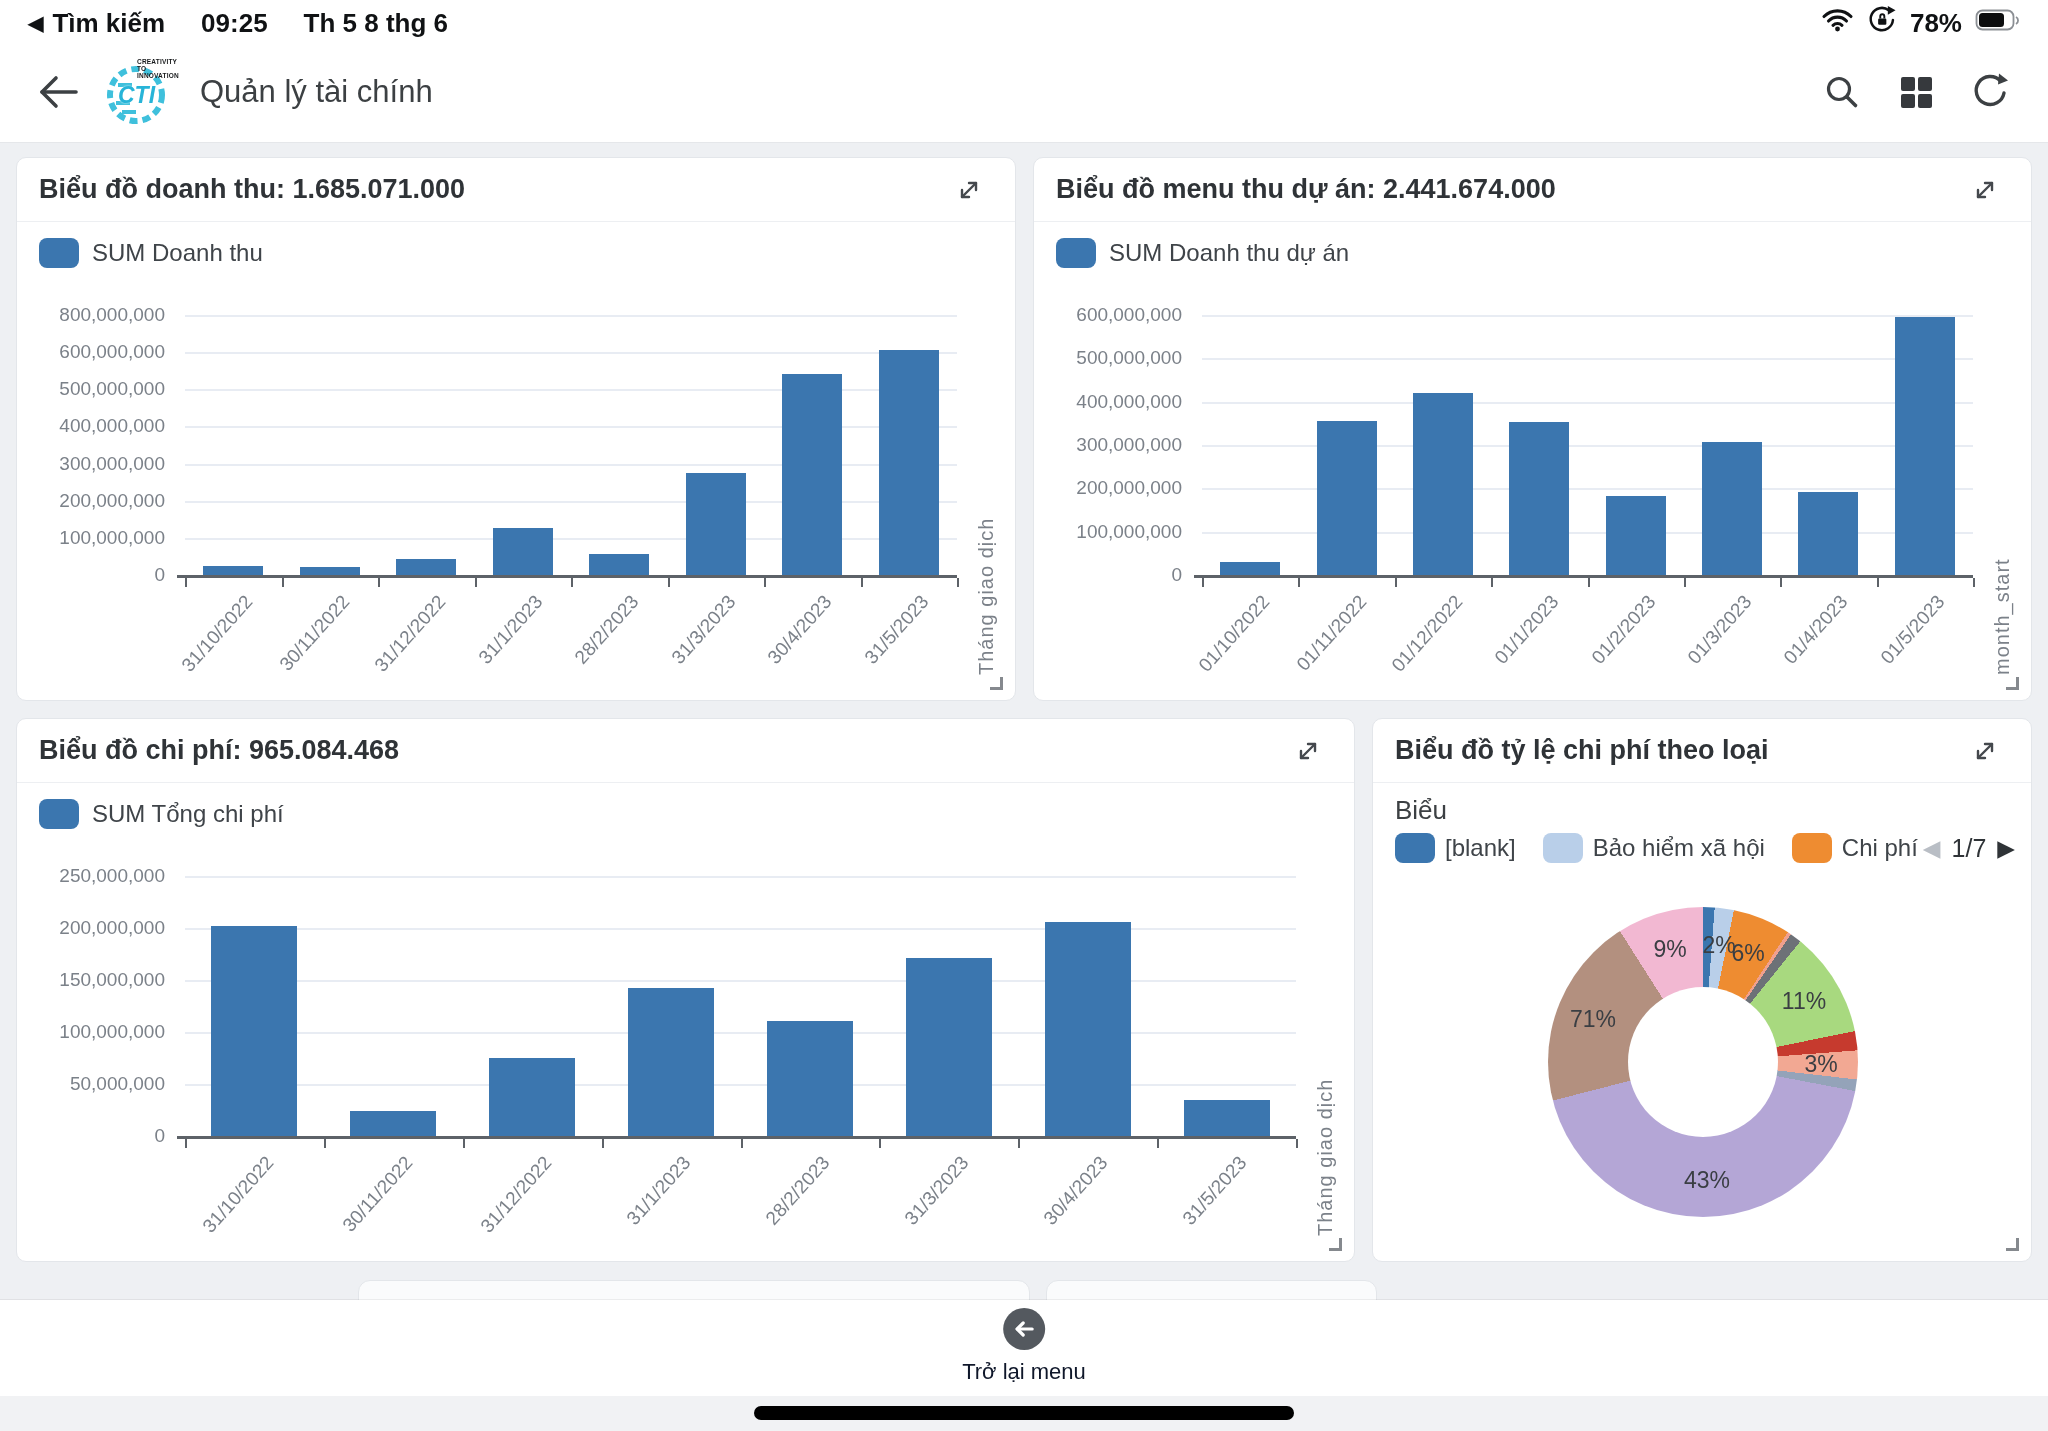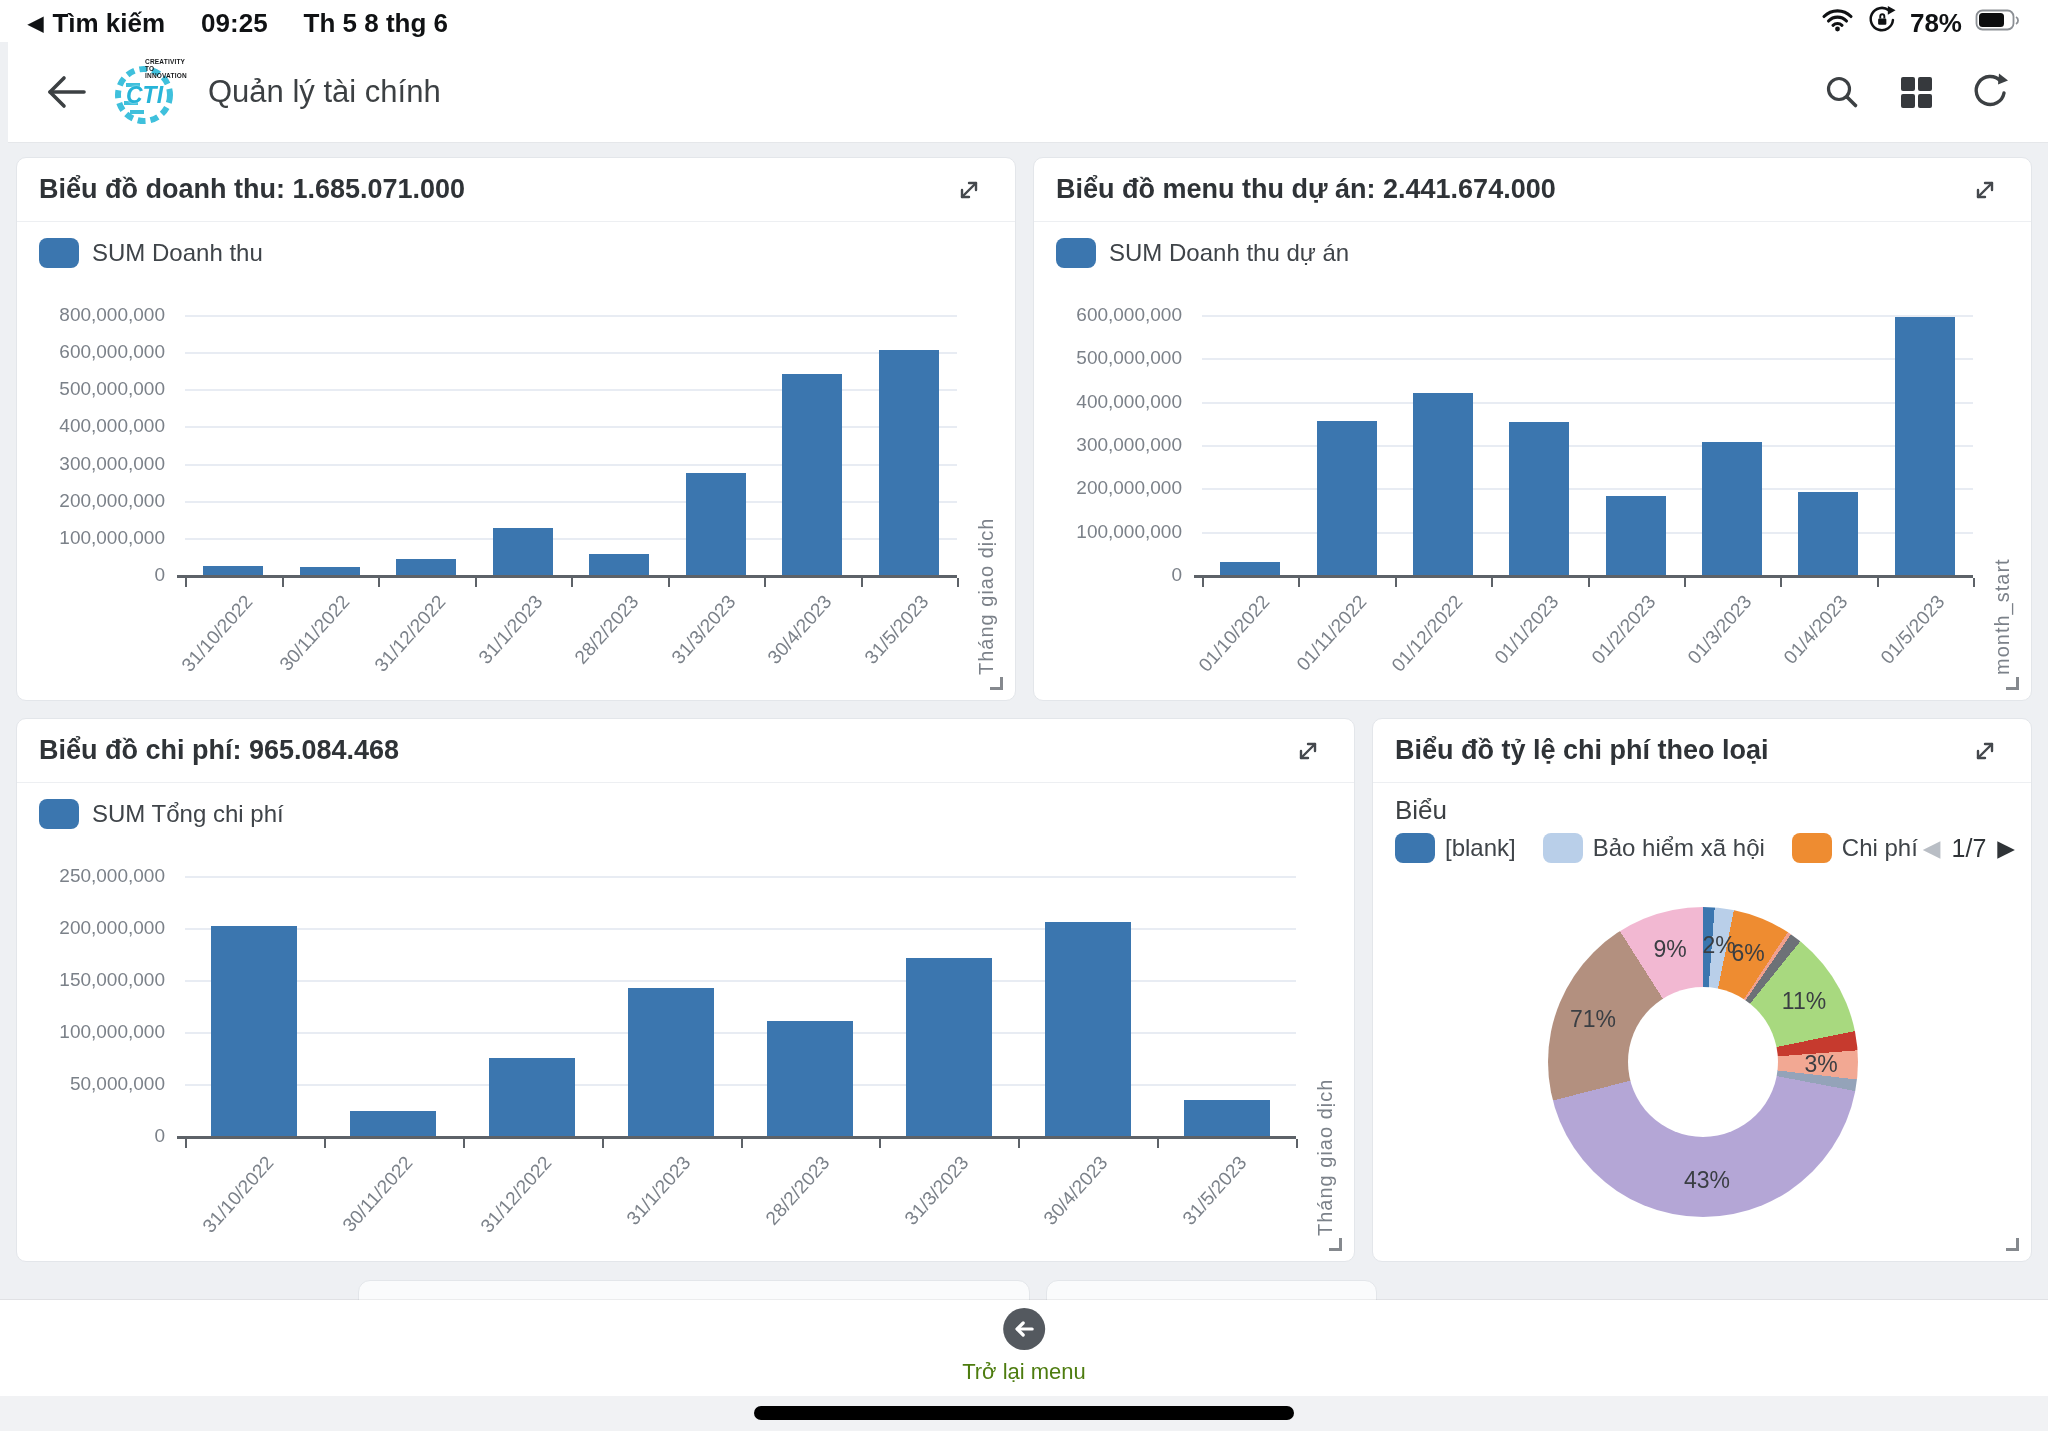--- a/index.html
+++ b/index.html
@@ -15,21 +15,21 @@
     padding: 4px 28px 0 28px; font-size: 26px; font-weight: 700; color: #101214;
   }
   .sb-left { display: flex; align-items: center; gap: 36px; }
   .sb-back { display: flex; align-items: center; gap: 9px; }
   .sb-back .tri { font-size: 20px; }
   .sb-right { display: flex; align-items: center; gap: 13px; }
   
   .nav-bar {
     position: absolute; top: 42px; left: 0; right: 0; height: 101px; background: #fff;
     border-bottom: 1px solid #e5e7ea; display: flex; align-items: center;
-    padding: 0 34px; gap: 24px; margin-left: 8px;
+    padding: 0 34px; gap: 24px;
   }
   .nav-title { font-size: 31px; color: #3c4043; }
   .nav-spacer { flex: 1; }
   .icon-btn { width: 48px; height: 48px; display: flex; align-items: center; justify-content: center; }
   .nav-icons { display: flex; align-items: center; gap: 26px; }
   .logo { position: relative; width: 70px; height: 70px; flex: 0 0 auto; }
   .logo-tagline { position: absolute; top: 1px; left: 31px; width: 42px; font-size: 6.5px; line-height: 7px; font-weight: 700; color: #16181a; letter-spacing: .2px; }
   .logo-text { position: absolute; left: 12px; top: 25px; font-size: 23px; font-weight: 700; color: #27b4d8; text-shadow: 0 0 2px #fff; font-style: italic; }
   
   .card { position: absolute; background: #fff; border: 1px solid #e3e6ea; border-radius: 10px; }
@@ -60,21 +60,21 @@
   .pager .prev { color: #b9bec5; font-size: 23px; }
   .pager .next { color: #2f3337; font-size: 23px; }
   .donut { position: absolute; left: 175px; top: 188px; width: 310px; height: 310px; border-radius: 50%; }
   .donut-hole { position: absolute; left: 80px; top: 80px; width: 150px; height: 150px; border-radius: 50%; background: #fff; }
   .pie-label { position: absolute; transform: translate(-50%, -50%); font-size: 23px; color: #3a3e43; }
   
   .stub { position: absolute; top: 1280px; height: 40px; background: #fafbfc; border: 1px solid #e3e6ea; border-radius: 12px 12px 0 0; }
   .footer { position: absolute; top: 1300px; left: 0; width: 100%; height: 96px; background: #fff; box-shadow: 0 -1px 0 rgba(0,0,0,.06); z-index: 5; }
   .footer-btn { position: absolute; left: 50%; top: 8px; transform: translateX(-50%); display: flex; flex-direction: column; align-items: center; gap: 9px; }
   .footer-circle { width: 42px; height: 42px; border-radius: 50%; background: #54595f; display: flex; align-items: center; justify-content: center; }
-  .footer-label { font-size: 22px; color: #4d7c0f; }
+  .footer-label { font-size: 22px; color: #0f172a; }
   .bottom-band { position: absolute; top: 1396px; left: 0; width: 100%; height: 35px; background: #f1f2f4; z-index: 6; }
   .home-indicator { position: absolute; left: 50%; top: 10px; transform: translateX(-50%); width: 540px; height: 14px; border-radius: 8px; background: #000; }
 </style>
 </head>
 <body>
 
 <div class="screen">
 
   <div class="status-bar">
     <div class="sb-left">

